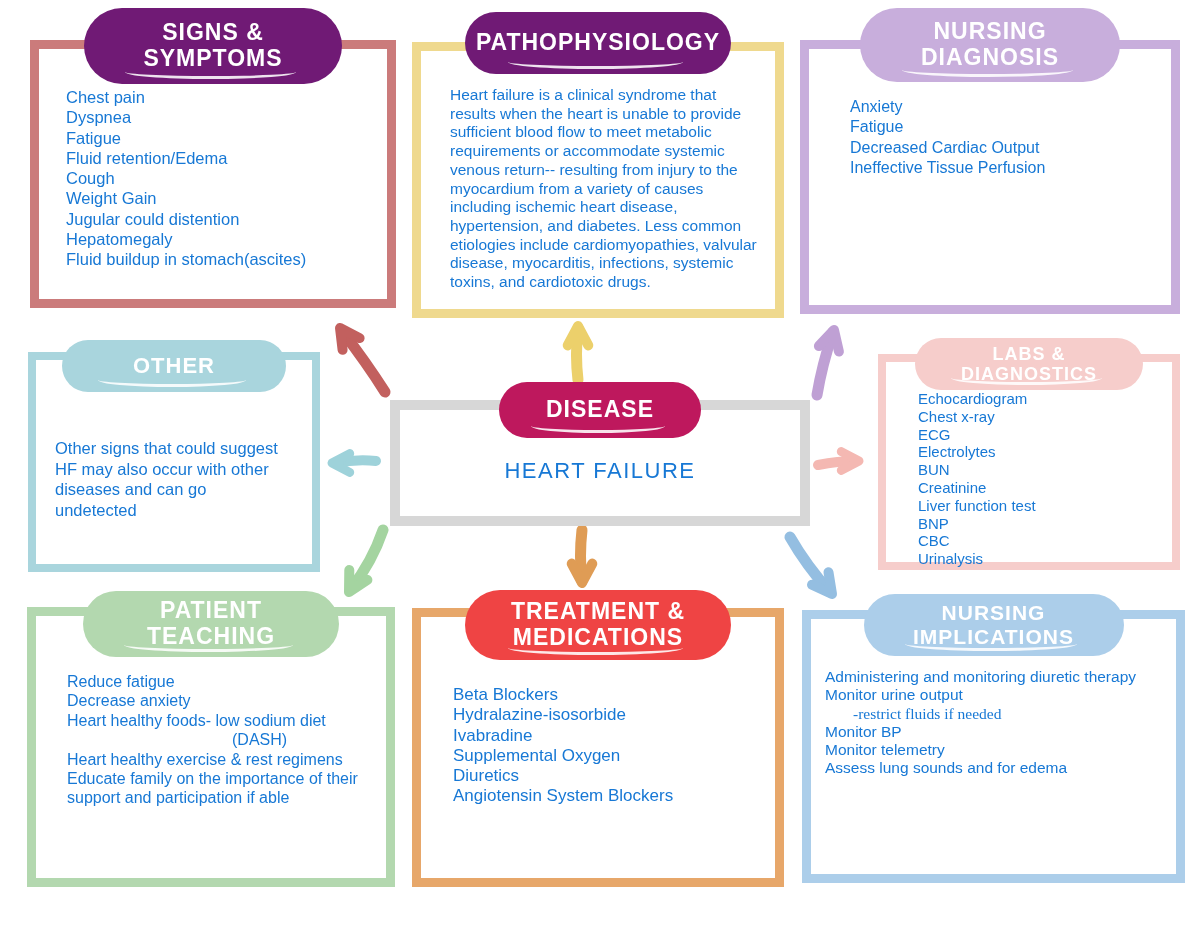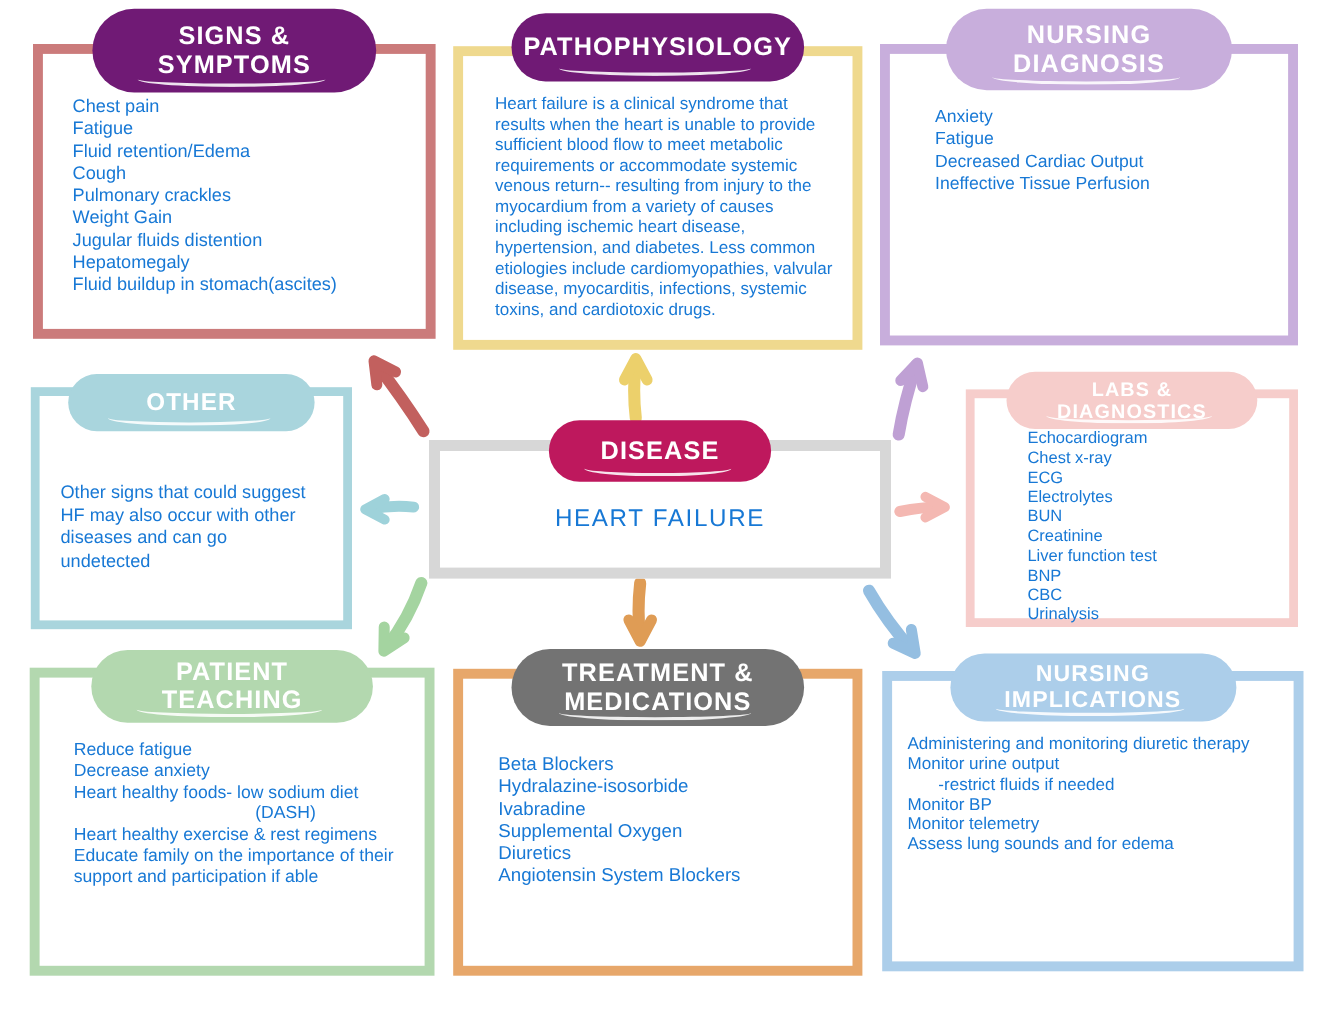--- a/index.html
+++ b/index.html
@@ -38,37 +38,37 @@
   .b-other .bubble{top:-20px;width:224px;height:52px;background:#A9D5DD;font-size:22px;}
   .b-other .para{padding:78px 10px 0 19px;font-size:16.5px;line-height:20.5px;width:236px;box-sizing:content-box;}
   
   .b-disease{left:390px;top:400px;width:420px;height:126px;border:10px solid #D7D7D7;}
   .b-disease .bubble{top:-28px;width:202px;height:56px;background:#be185d;font-size:23px;}
   .b-disease .value{
     position:absolute;left:0;right:0;top:0;bottom:0;display:flex;align-items:center;justify-content:center;
     padding-top:16px;font-size:22px;letter-spacing:1.5px;
   }
   
-  .b-labs{left:878px;top:354px;width:302px;height:216px;border:8px solid #F6CDCB;padding-left:16px;}
+  .b-labs{left:878px;top:354px;width:302px;height:216px;border:8px solid #F6CDCB;}
   .b-labs .bubble{top:-24px;width:228px;height:52px;background:#F6CDCB;font-size:18px;}
   .b-labs .list{padding:28px 6px 0 32px;font-size:15px;line-height:17.8px;}
   
   .b-pt{left:27px;top:607px;width:368px;height:280px;border:9px solid #B3D8AF;}
   .b-pt .bubble{top:-25px;width:256px;height:66px;background:#B3D8AF;font-size:23px;}
   .b-pt .list{padding:56px 8px 0 31px;font-size:16px;line-height:19.4px;width:322px;box-sizing:content-box;}
   .b-pt .pt-dash{padding-left:165px;}
   
   .b-tx{left:412px;top:608px;width:372px;height:279px;border:9px solid #E7A76A;}
-  .b-tx .bubble{top:-27px;width:266px;height:70px;background:#737373;font-size:23px;}
+  .b-tx .bubble{top:-27px;width:266px;height:70px;background:#ef4444;font-size:23px;}
   .b-tx .list{padding:68px 8px 0 32px;font-size:17px;line-height:20.3px;}
   
   .b-ni{left:802px;top:610px;width:383px;height:273px;border:9px solid #ACCEEA;}
   .b-ni .bubble{top:-25px;width:260px;height:62px;background:#ACCEEA;font-size:21px;}
   .b-ni .list{padding:49px 6px 0 14px;font-size:15.5px;line-height:18.3px;}
-  .b-ni .indent-sub{padding-left:28px;}
+  .b-ni .indent-sub{padding-left:28px;font-family:Liberation Serif, serif;}
 </style>
 </head>
 <body>
 
 <div class="canvas">
 
   <svg class="arrows" width="1200" height="927" viewBox="0 0 1200 927">
     <g stroke="#C2605E" stroke-width="11" fill="none" stroke-linecap="round" stroke-linejoin="round">
       <path d="M385,392 Q366,362 342,331"></path>
       <path d="M342.6,349.8 L340,328 L359.6,338.1" stroke-width="10"></path>
@@ -103,26 +103,26 @@
     </g>
   </svg>
 
   <section class="box b-signs">
     <div class="bubble">
       <span>SIGNS &amp;</span>
       <span>SYMPTOMS</span>
     </div>
     <div class="list">
       <div class="line">Chest pain</div>
+      <div class="line">Dyspnea</div>
       <div class="line">Fatigue</div>
       <div class="line">Fluid retention/Edema</div>
       <div class="line">Cough</div>
-      <div class="line">Pulmonary crackles</div>
       <div class="line">Weight Gain</div>
-      <div class="line">Jugular fluids distention</div>
+      <div class="line">Jugular could distention</div>
       <div class="line">Hepatomegaly</div>
       <div class="line">Fluid buildup in stomach(ascites)</div>
     </div>
   </section>
 
   <section class="box b-patho">
     <div class="bubble">
       <span>PATHOPHYSIOLOGY</span>
     </div>
     <div class="para">Heart failure is a clinical syndrome that results when the heart is unable to provide sufficient blood flow to meet metabolic requirements or accommodate systemic venous return-- resulting from injury to the myocardium from a variety of causes including ischemic heart disease, hypertension, and diabetes. Less common etiologies include cardiomyopathies, valvular disease, myocarditis, infections, systemic toxins, and cardiotoxic drugs.</div>

